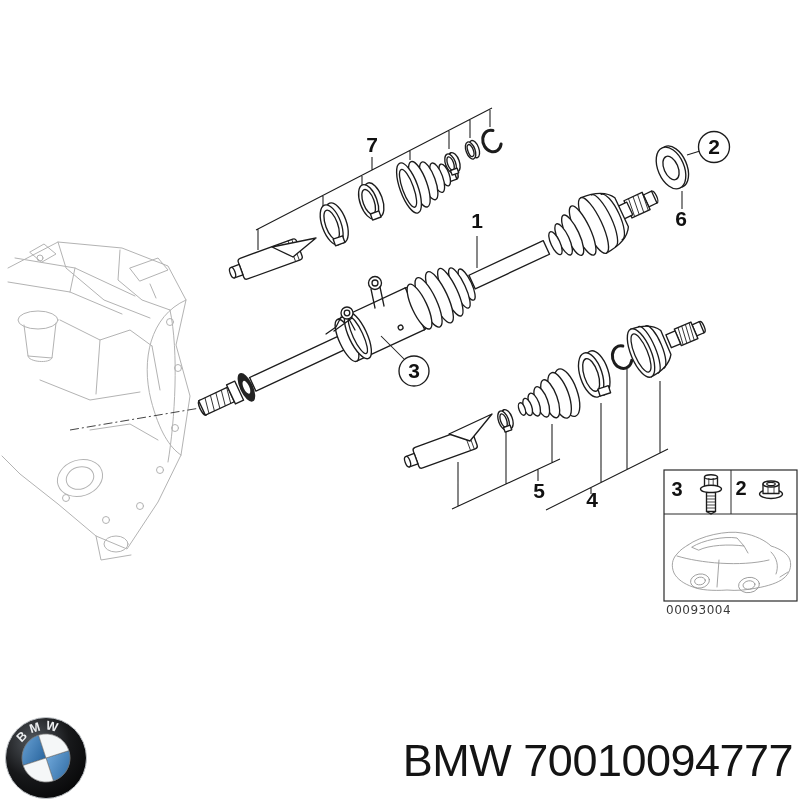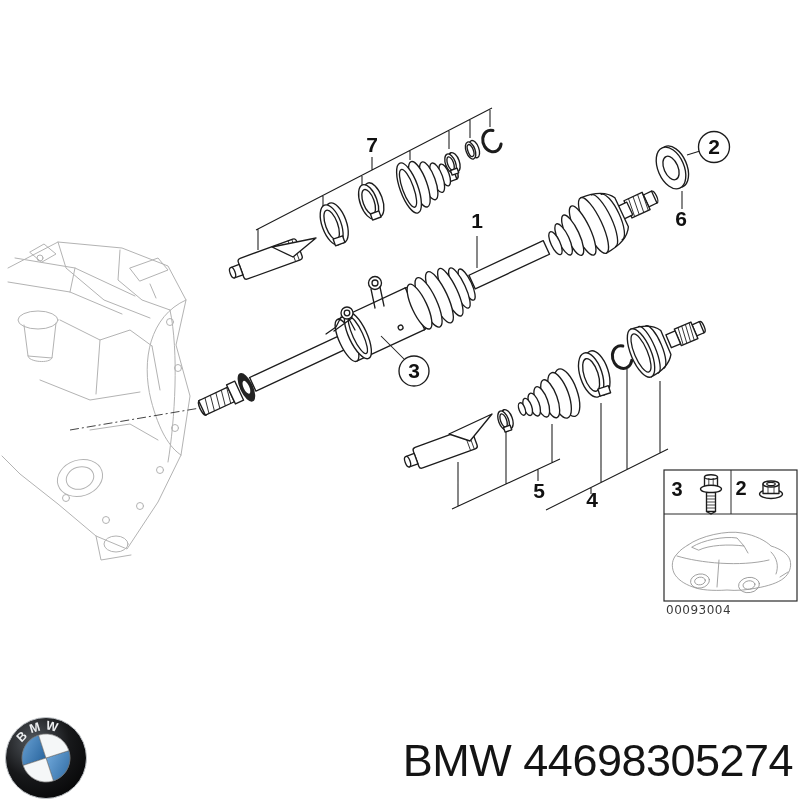--- a/index.html
+++ b/index.html
@@ -280,15 +280,15 @@
     <path d="M42,42 L66,42 A24,24 0 0 1 42,66 Z" fill="url(#blueGrad)" stroke="#666" stroke-width="0.5"></path>
     <path d="M42,42 L42,18 A24,24 0 0 1 66,42 Z" fill="#f5f7f8" stroke="#666" stroke-width="0.5"></path>
     <path d="M42,42 L42,66 A24,24 0 0 1 18,42 Z" fill="#f5f7f8" stroke="#666" stroke-width="0.5"></path>
   </g>
   <path id="logoArc" d="M 14.6,36.2 A 28,28 0 0 1 63.4,24" fill="none"></path>
   <text style="font-family:'Liberation Sans',sans-serif;font-weight:bold;font-size:12.5px;fill:#eceef0;letter-spacing:4px;">
     <textPath href="#logoArc" startOffset="50%" text-anchor="middle">BMW</textPath>
   </text>
 </svg>
 
-<div id="part-title">BMW 44698305274</div>
+<div id="part-title">BMW 70010094777</div>
 
 </div>
 
 </body></html>

